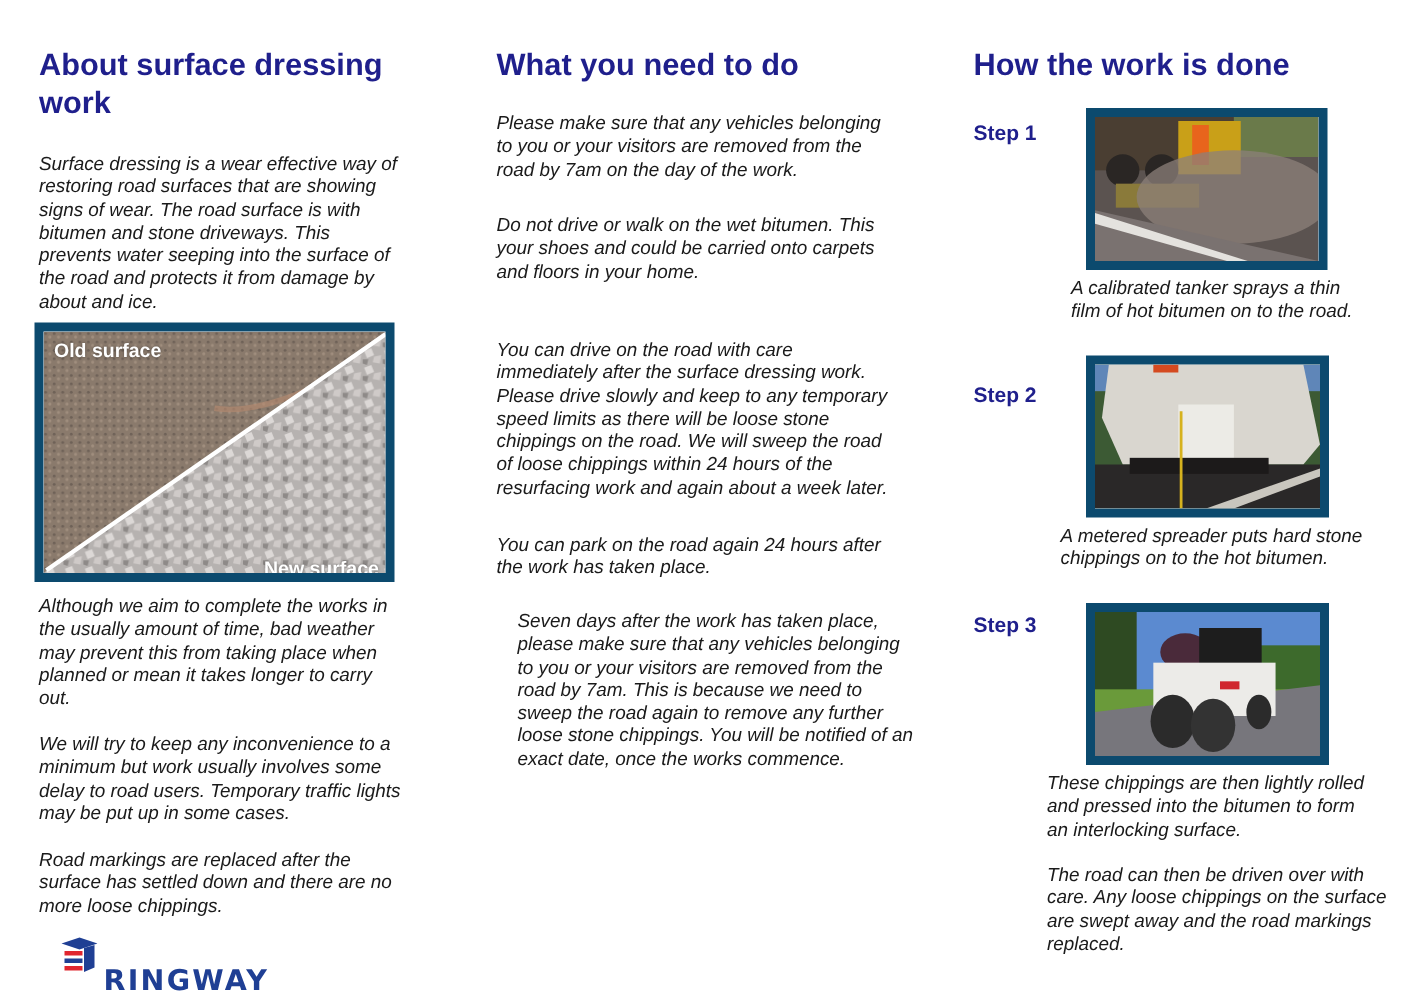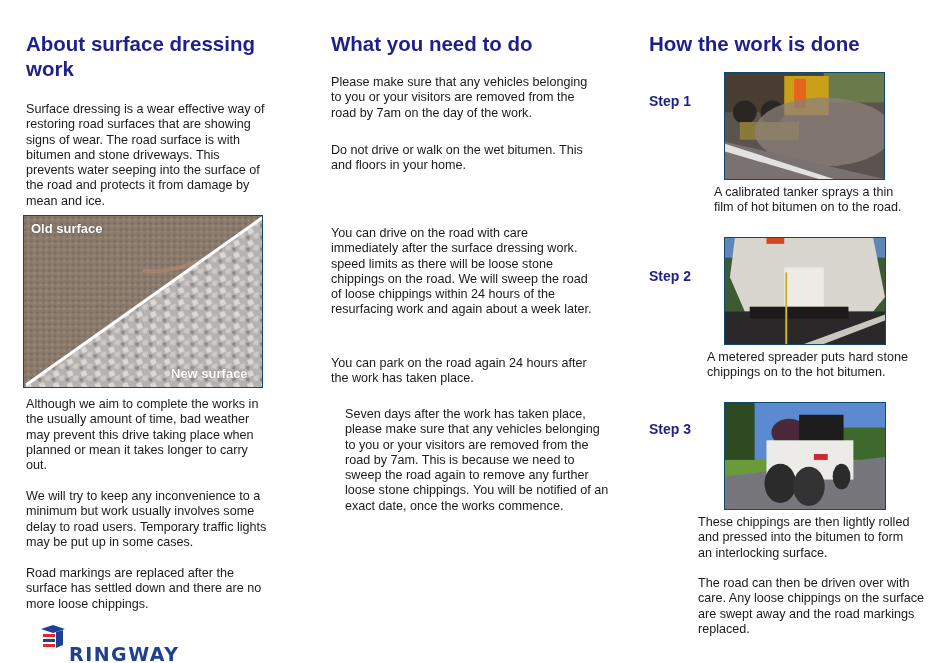--- a/index.html
+++ b/index.html
@@ -1,44 +1,44 @@
 <!DOCTYPE html>
 <html><head>
 <meta charset="utf-8">
 <style>
   html, body { margin:0; padding:0; background:#ffffff; }
   body { width:946px; height:663px; position:relative; overflow:hidden;
          font-family:"Liberation Sans", sans-serif; color:#1a1a1a; }
   .col { position:absolute; top:0; }
   .h1 { color:#1f1f8c; font-weight:bold; font-size:20.5px; line-height:25px; margin:0; }
-  .p { font-size:12.6px; line-height:15.3px; margin:0; }
+  .p { font-size:12.6px; line-height:15.3px; margin:0;font-style:italic; }
   .abs { position:absolute; }
-  .step-label { color:#1f1f8c; font-weight:bold; font-size:14px; position:absolute;margin-top:13px; }
-  .photo { position:absolute; border:1px solid #0c4a6e; box-sizing:border-box; overflow:hidden; }
+  .step-label { color:#1f1f8c; font-weight:bold; font-size:14px; position:absolute; }
+  .photo { position:absolute; border:6px solid #0c4a6e; box-sizing:border-box; overflow:hidden; }
   .photo svg { display:block; width:100%; height:100%; }
   .surf-label { position:absolute; color:#ffffff; font-weight:bold; font-size:13px; text-shadow:0 0 2px rgba(0,0,0,0.4); }
 </style>
 </head>
 <body>
 
 <div class="col" style="left:26px; width:270px;">
   <div class="abs" style="top:31px; left:0;">
     <div class="h1">
       <div>About surface dressing</div>
       <div>work</div>
     </div>
   </div>
   <div class="abs p" style="top:102px; left:0;">
     <div>Surface dressing is a wear effective way of</div>
     <div>restoring road surfaces that are showing</div>
     <div>signs of wear. The road surface is with</div>
     <div>bitumen and stone driveways. This</div>
     <div>prevents water seeping into the surface of</div>
     <div>the road and protects it from damage by</div>
-    <div>mean and ice.</div>
+    <div>about and ice.</div>
   </div>
 </div>
 
 <div class="photo" style="left:23px; top:215px; width:240px; height:173px;">
   <svg viewBox="0 0 240 173" preserveAspectRatio="none">
     <defs>
       <pattern id="asph" width="6" height="6" patternUnits="userSpaceOnUse">
         <rect width="6" height="6" fill="#8a7a6c"></rect>
         <circle cx="1.5" cy="1.5" r="1" fill="#6e6157"></circle>
         <circle cx="4.5" cy="4" r="1.1" fill="#a08e7e"></circle>
@@ -55,21 +55,21 @@
     <polygon points="240,0 240,173 0,173" fill="url(#chips)"></polygon>
     <line x1="240" y1="2" x2="2" y2="171" stroke="#ffffff" stroke-width="3"></line>
   </svg>
   <div class="surf-label" style="left:7px; top:5px;">Old surface</div>
   <div class="surf-label" style="left:147px; top:150px;">New surface</div>
 </div>
 
 <div class="abs p" style="left:26px; top:397px;">
   <div>Although we aim to complete the works in</div>
   <div>the usually amount of time, bad weather</div>
-  <div>may prevent this drive taking place when</div>
+  <div>may prevent this from taking place when</div>
   <div>planned or mean it takes longer to carry</div>
   <div>out.</div>
 </div>
 <div class="abs p" style="left:26px; top:489px;">
   <div>We will try to keep any inconvenience to a</div>
   <div>minimum but work usually involves some</div>
   <div>delay to road users. Temporary traffic lights</div>
   <div>may be put up in some cases.</div>
 </div>
 <div class="abs p" style="left:26px; top:566px;">
@@ -90,25 +90,27 @@
 </div>
 
 <div class="abs h1" style="left:331px; top:31px;">What you need to do</div>
 <div class="abs p" style="left:331px; top:75px;">
   <div>Please make sure that any vehicles belonging</div>
   <div>to you or your visitors are removed from the</div>
   <div>road by 7am on the day of the work.</div>
 </div>
 <div class="abs p" style="left:331px; top:143px;">
   <div>Do not drive or walk on the wet bitumen. This</div>
+  <div>your shoes and could be carried onto carpets</div>
   <div>and floors in your home.</div>
 </div>
 <div class="abs p" style="left:331px; top:226px;">
   <div>You can drive on the road with care</div>
   <div>immediately after the surface dressing work.</div>
+  <div>Please drive slowly and keep to any temporary</div>
   <div>speed limits as there will be loose stone</div>
   <div>chippings on the road. We will sweep the road</div>
   <div>of loose chippings within 24 hours of the</div>
   <div>resurfacing work and again about a week later.</div>
 </div>
 <div class="abs p" style="left:331px; top:356px;">
   <div>You can park on the road again 24 hours after</div>
   <div>the work has taken place.</div>
 </div>
 <div class="abs p" style="left:331px; top:407px;margin-left:14px;">

